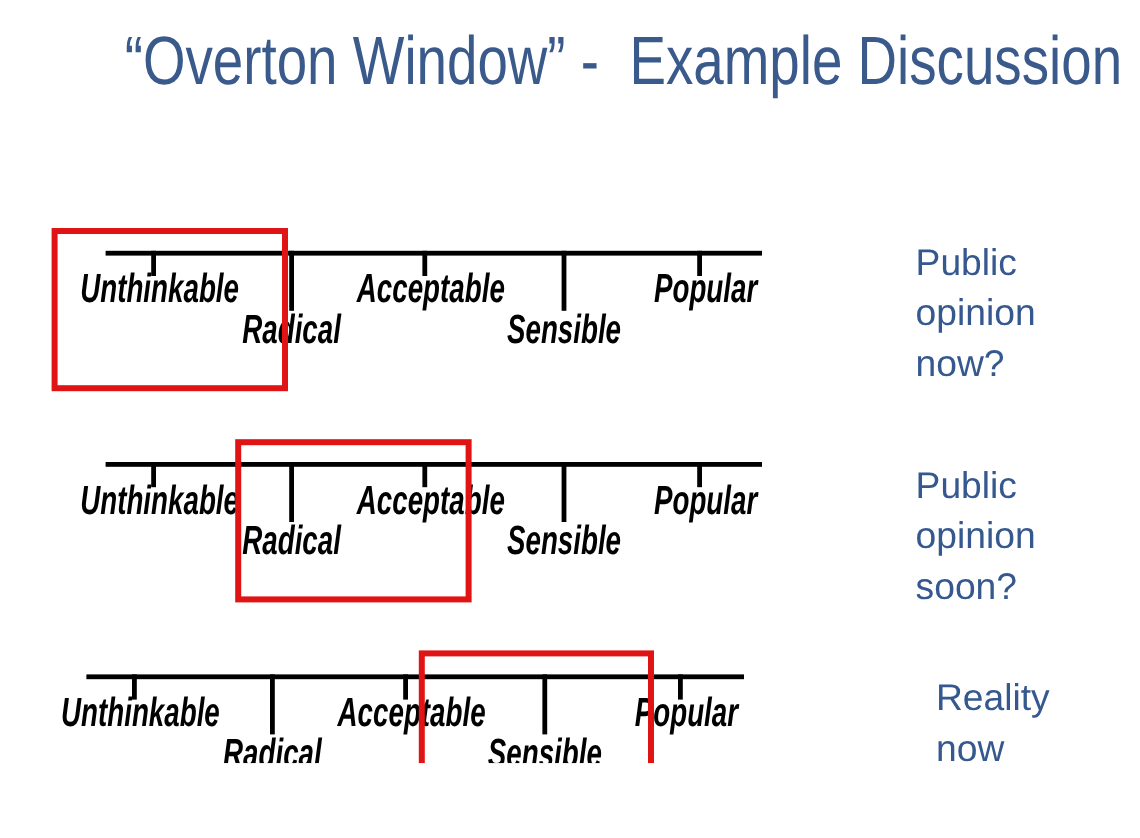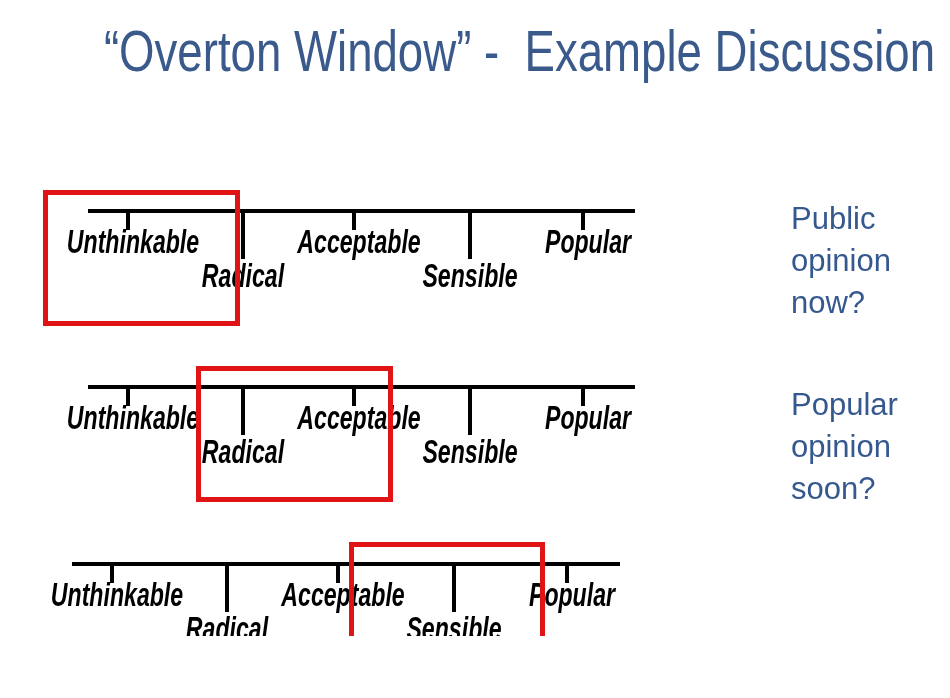--- a/index.html
+++ b/index.html
@@ -62,21 +62,20 @@
     background: transparent;
   }
 
   
   .caption {
     position: absolute;
     color: #35588F;
     font-size: 31px;
     line-height: 42px;
     font-weight: 400;
-    margin-left: 28px;
   }
 </style>
 </head>
 <body>
 
 <div class="slide">
 
   <div class="title-row main"><span class="tscale">“Overton Window” -  Example Discussion</span></div>
 
   <div class="diagram">
@@ -118,15 +117,16 @@
     <div class="tick" style="left:565px; top:562px; height:21px;"></div>
     <div class="axis-label" style="left:17px;  top:577px;">Unthinkable</div>
     <div class="axis-label" style="left:127px; top:611px;">Radical</div>
     <div class="axis-label" style="left:243px; top:577px;">Acceptable</div>
     <div class="axis-label" style="left:354px; top:611px;">Sensible</div>
     <div class="axis-label" style="left:472px; top:577px;">Popular</div>
     <div class="window-box" style="left:349px; top:542px; width:196px; height:138px;"></div>
   </div>
 
   <div class="caption" style="left:763px; top:198px; width:132px;">Public opinion now?</div>
-  <div class="caption" style="left:763px; top:384px; width:132px;">Popular opinion soon?</div>
+  <div class="caption" style="left:763px; top:384px; width:132px;">Public opinion soon?</div>
+  <div class="caption" style="left:780px; top:561px; width:122px;">Reality now</div>
 
 </div>
 
 </body></html>

